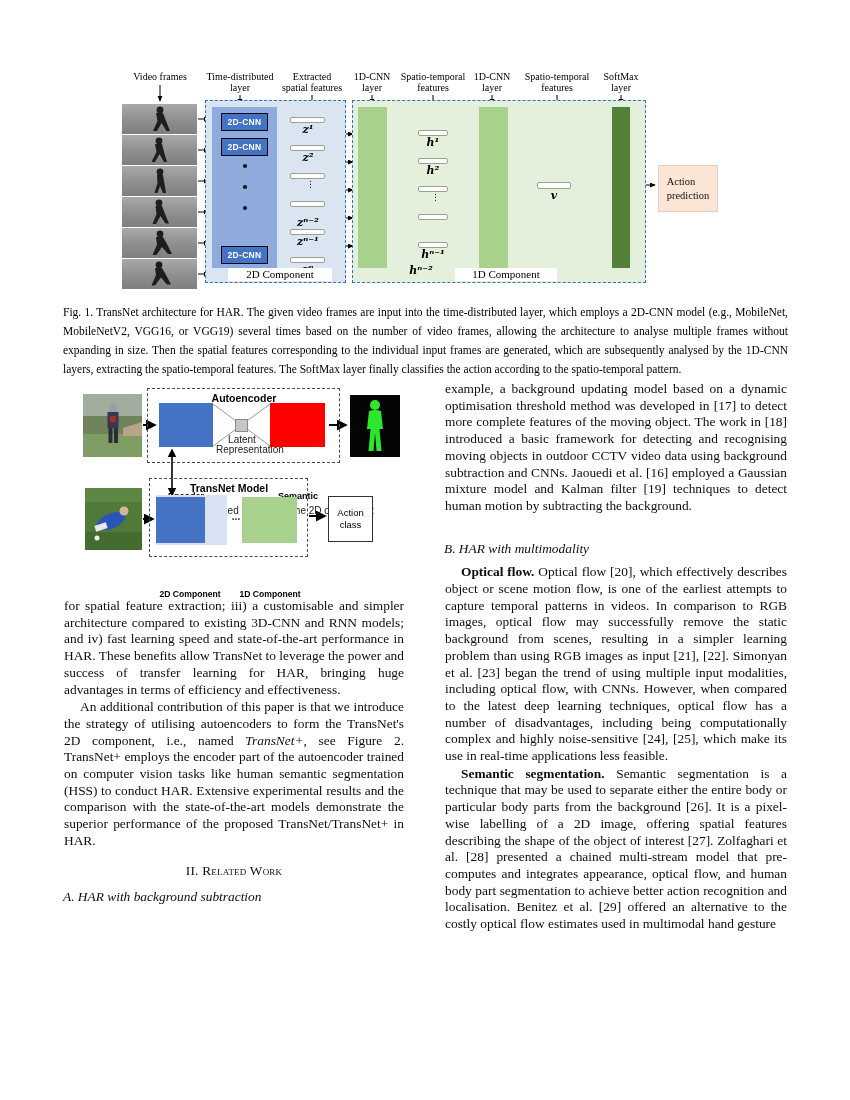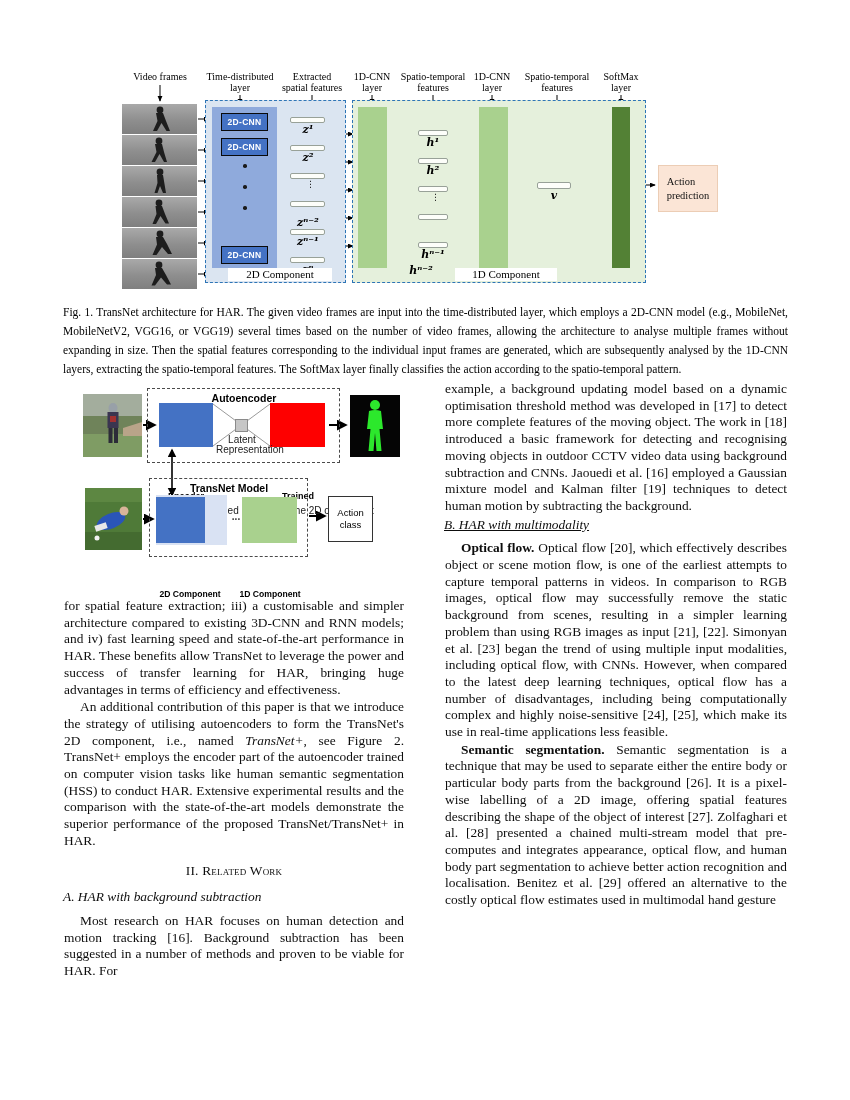--- a/index.html
+++ b/index.html
@@ -279,21 +279,21 @@
           <rect x="31" y="34" width="4" height="15" fill="#2c2c38"></rect>
         </svg>
       </div>
 
       <div class="f2dash" style="left:84px;top:3px;width:193px;height:75px;"></div>
       <div class="f2title" style="left:181px;top:5px;">Autoencoder</div>
       <div class="encoder"></div>
       <div class="decoder"></div>
       <div class="latentsq"></div>
       <div class="f2lab" style="left:123px;top:63px;">Encoder</div>
-      <div class="f2lab" style="left:235px;top:63px;">Trained</div>
+      <div class="f2lab" style="left:235px;top:63px;">Semantic</div>
       <div class="f2small pre" style="left:153px;top:50px;width:52px;text-align:center;">Latent
 Representation</div>
 
       <div class="photo" style="left:287px;top:10px;width:50px;height:62px;">
         <svg viewBox="0 0 50 62">
           <rect width="50" height="62" fill="#050505"></rect>
           <circle cx="25" cy="10" r="5" fill="#2ce82c"></circle>
           <path d="M19 16 Q25 14 31 16 L33 34 L29.5 34 L31.5 56 L26.5 56 L25 38 L23.5 56 L18.5 56 L20.5 34 L17 34 Z" fill="#2ce82c"></path>
         </svg>
       </div>
@@ -324,24 +324,23 @@
       <div class="actionclass pre">Action
 class</div>
     </div>
 
 
     <div class="bodyblock">
       <p>for spatial feature extraction; iii) a customisable and simpler architecture compared to existing 3D-CNN and RNN models; and iv) fast learning speed and state-of-the-art performance in HAR. These benefits allow TransNet to leverage the power and success of transfer learning for HAR, bringing huge advantages in terms of efficiency and effectiveness.</p>
       <p class="indent"><span>An additional contribution of this paper is that we introduce the strategy of utilising autoencoders to form the TransNet's 2D component, i.e., named </span><i>TransNet+</i><span>, see Figure 2. TransNet+ employs the encoder part of the autoencoder trained on computer vision tasks like human semantic segmentation (HSS) to conduct HAR. Extensive experimental results and the comparison with the state-of-the-art models demonstrate the superior performance of the proposed TransNet/TransNet+ in HAR.</span></p>
       <h2 class="sect">II. Related Work</h2>
       <h3 class="subsect">A. HAR with background subtraction</h3>
-      <p class="indent">Most research on HAR focuses on human detection and motion tracking [16]. Background subtraction has been suggested in a number of methods and proven to be viable for HAR. For</p>
     </div>
   </div>
 
   <div class="col" style="left:444px;top:380px;width:344px;">
     <p>example, a background updating model based on a dynamic optimisation threshold method was developed in [17] to detect more complete features of the moving object. The work in [18] introduced a basic framework for detecting and recognising moving objects in outdoor CCTV video data using background subtraction and CNNs. Jaouedi et al. [16] employed a Gaussian mixture model and Kalman filter [19] techniques to detect human motion by subtracting the background.</p>
-    <h3 class="subsect" style="margin-top:2px;text-decoration:underline;">B. HAR with multimodality</h3>
+    <h3 class="subsect" style="margin-top:26px;">B. HAR with multimodality</h3>
     <p class="indent"><b>Optical flow.</b> <span>Optical flow [20], which effectively describes object or scene motion flow, is one of the earliest attempts to capture temporal patterns in videos. In comparison to RGB images, optical flow may successfully remove the static background from scenes, resulting in a simpler learning problem than using RGB images as input [21], [22]. Simonyan et al. [23] began the trend of using multiple input modalities, including optical flow, with CNNs. However, when compared to the latest deep learning techniques, optical flow has a number of disadvantages, including being computationally complex and highly noise-sensitive [24], [25], which make its use in real-time applications less feasible.</span></p>
     <p class="indent"><b>Semantic segmentation.</b> <span>Semantic segmentation is a technique that may be used to separate either the entire body or particular body parts from the background [26]. It is a pixel-wise labelling of a 2D image, offering spatial features describing the shape of the object of interest [27]. Zolfaghari et al. [28] presented a chained multi-stream model that pre-computes and integrates appearance, optical flow, and human body part segmentation to achieve better action recognition and localisation. Benitez et al. [29] offered an alternative to the costly optical flow estimates used in multimodal hand gesture</span></p>
   </div>
 
 </div>
 
 </body></html>

